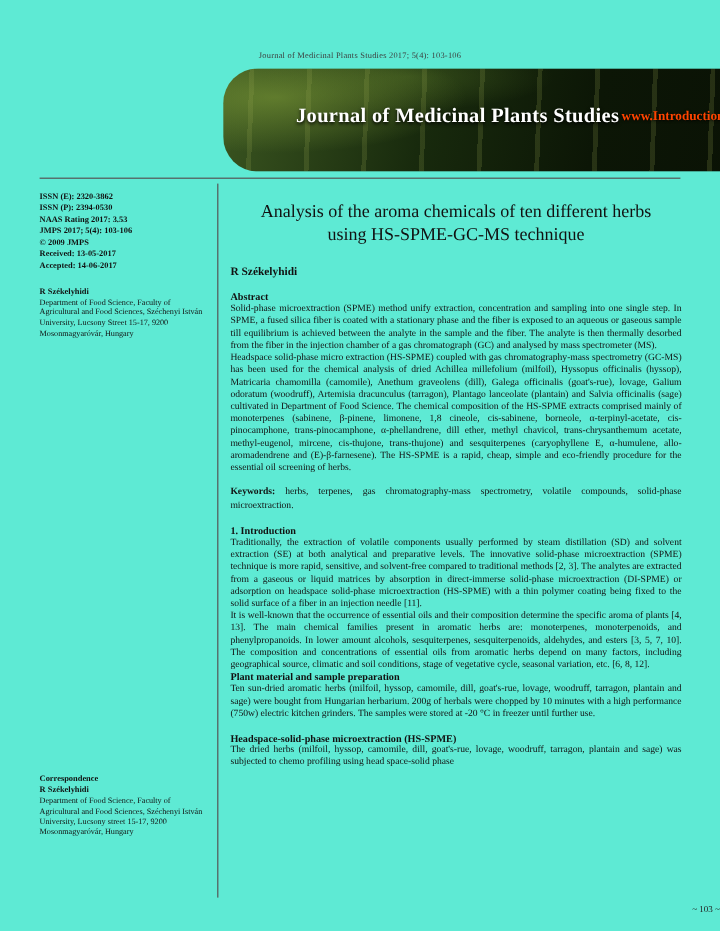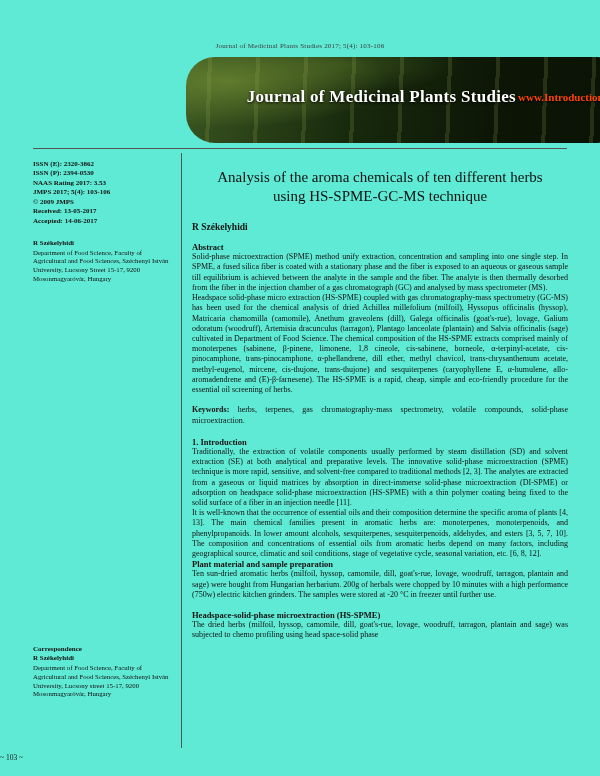--- a/index.html
+++ b/index.html
@@ -61,21 +61,21 @@
   .author-line { font-weight: bold; font-size: 9.5px; margin-bottom: 10px; }
   .sec-heading { font-size: 8.5px; font-weight: bold; margin-top: 0; }
   .para { font-size: 8px; line-height: 1.28; text-align: justify; }
   .keywords { margin-top: 10px; font-size: 8px; line-height: 1.28; text-align: justify; }
   .mt-sec { margin-top: 11px; }
   .mt-sub { margin-top: 10px; }
 
   
   .footer {
     position: absolute; bottom: 14px; left: 0; right: 0;
-    text-align: left; font-size: 7.5px; color: #222;
+    text-align: right; font-size: 7.5px; color: #222;
   }
 </style>
 </head>
 <body>
 
 <div class="page">
 
   <div class="running-head">Journal of Medicinal Plants Studies 2017; 5(4): 103-106</div>
 
   <div class="banner">

